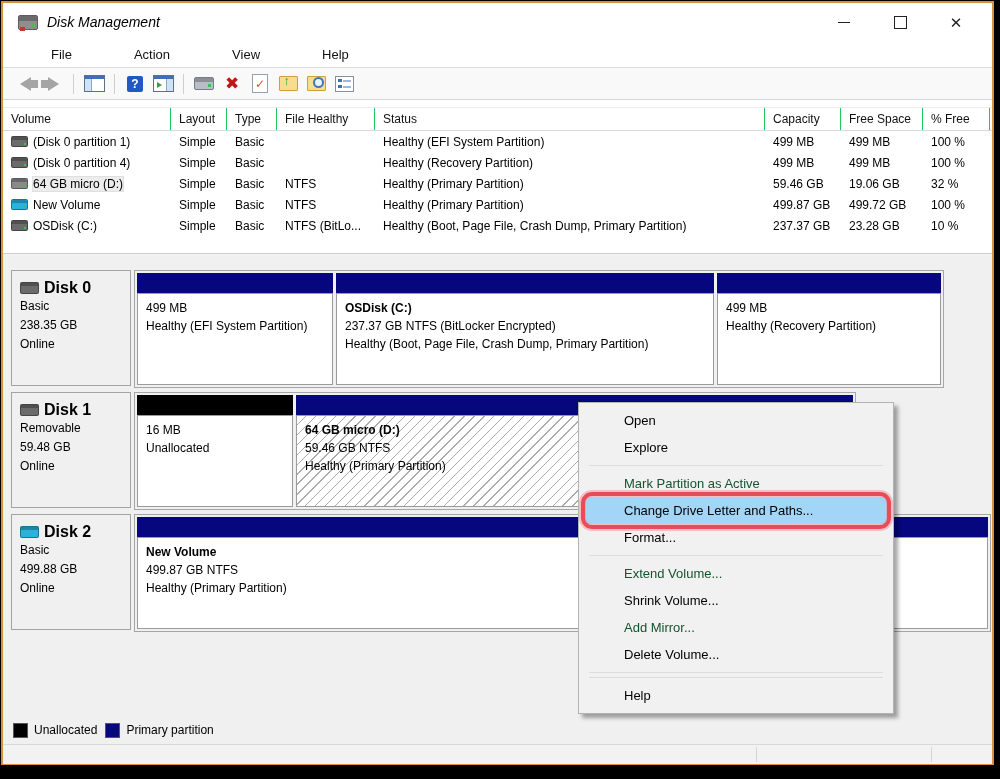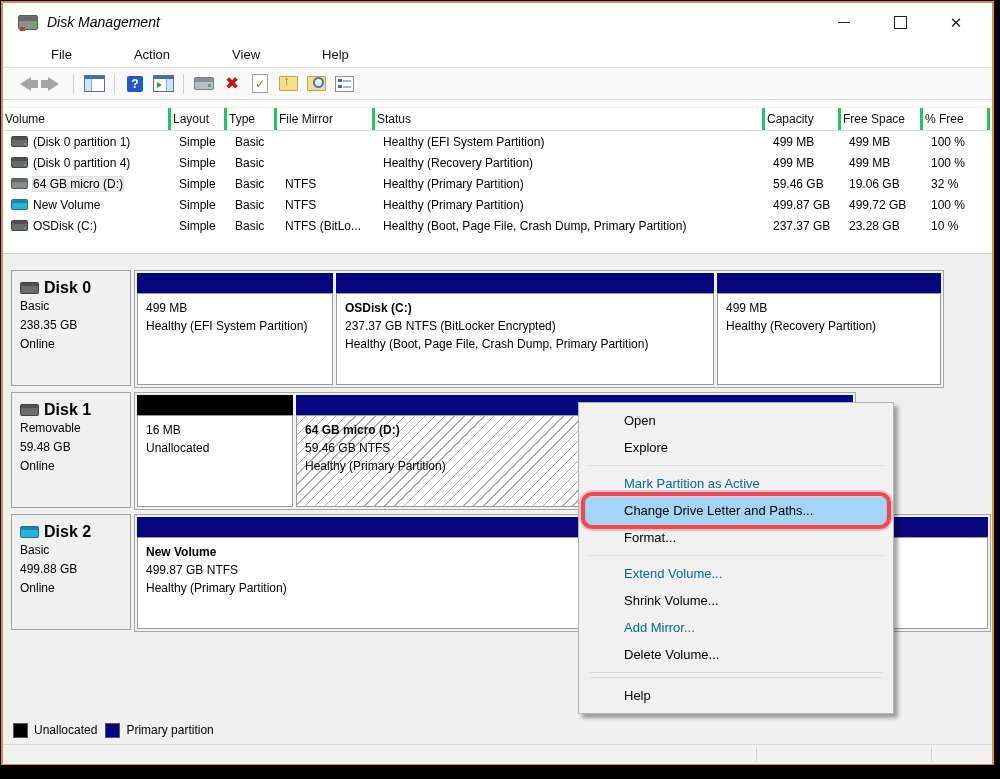--- a/index.html
+++ b/index.html
@@ -52,21 +52,21 @@
   .folder .lens{position:absolute;right:1px;top:0;width:7px;height:7px;border:2px solid #3a78c2;border-radius:50%;background:#eaf3fc;}
   .props{width:17px;height:14px;background:#fff;border:1px solid #8a8f98;
     background-image:linear-gradient(#3f6fb5,#3f6fb5),linear-gradient(#9fb8d8,#9fb8d8),linear-gradient(#3f6fb5,#3f6fb5),linear-gradient(#9fb8d8,#9fb8d8);
     background-repeat:no-repeat;
     background-size:4px 3px,8px 2px,4px 3px,8px 2px;
     background-position:2px 2px,7px 3px,2px 8px,7px 9px;}
   
   .listpane{height:153px;background:#fff;padding-top:7px;box-sizing:border-box;}
   .vgrid{display:grid;grid-template-columns:168px 56px 50px 98px 390px 76px 82px 67px;}
   .vheader{height:22px;border-bottom:1px solid #d9d9d9;border-top:1px solid #ededed;}
-  .vheader .hcell{font-size:12px;color:#111;padding-left:2px;display:flex;align-items:center;border-right:3px solid #22c55e;height:22px;box-sizing:border-box;}
+  .vheader .hcell{font-size:12px;color:#111;padding-left:8px;display:flex;align-items:center;border-right:1px solid #22c55e;height:22px;box-sizing:border-box;}
   .vrow{height:21px;font-size:12px;color:#000;}
   .vrow .cell{padding-left:8px;display:flex;align-items:center;white-space:nowrap;overflow:hidden;}
   .vol-cell{display:flex;align-items:center;gap:5px;padding-left:8px;}
   .drv{width:15px;height:9px;border-radius:2px;position:relative;flex:0 0 auto;border:1px solid rgba(0,0,0,.35);}
   .drv .band{position:absolute;left:0;top:0;right:0;height:3px;background:rgba(0,0,0,.25);border-radius:2px 2px 0 0;}
   .drv .led{position:absolute;right:1px;bottom:1px;width:2px;height:2px;background:#3ec14b;}
   .vol-name{white-space:nowrap;}
   .vol-name.selected{background:#ececec;outline:1px solid #e0e0e0;}
   
   .graphpane{height:462px;background:#f0f0f0;position:relative;border-top:1px solid #d0d0d0;}
@@ -83,21 +83,21 @@
   .pbox.hatched{background-image:repeating-linear-gradient(135deg,#ffffff 0px,#ffffff 6px,#ababab 6px,#ababab 7px);}
   
   .legend{height:28px;background:#f0f0f0;display:flex;align-items:center;gap:8px;padding-left:10px;font-size:12px;color:#000;}
   .sw{width:13px;height:13px;border:1px solid #555;}
   .legend .item{display:flex;align-items:center;gap:6px;}
   .statusbar{height:19px;background:#f2f2f2;border-top:1px solid #d9d9d9;position:relative;}
   .statusbar .sep{position:absolute;top:2px;bottom:2px;width:1px;background:#d5d5d5;}
   
   .ctx{position:absolute;left:575px;top:399px;width:316px;background:#f1f1f1;border:1px solid #b3b3b3;box-shadow:4px 4px 4px rgba(0,0,0,.35);padding:4px 0;box-sizing:border-box;z-index:10;}
   .ctx .mi{height:27px;display:flex;align-items:center;padding-left:42px;font-size:13px;color:#000;margin:0 3px;}
-  .ctx .mi.disabled{color:#0369a1;}
+  .ctx .mi.disabled{color:#14532d;}
   .ctx .mi.hl{background:#a3d5f7;}
   .ctx .msep{height:1px;background:#dcdcdc;margin:4px 10px;}
   .annotation{position:absolute;left:2px;top:89px;width:302px;height:29px;border:4px solid #ea4c57;border-radius:11px;box-shadow:0 0 0 2px rgba(243,150,158,.55), inset 0 0 0 1px rgba(243,150,158,.55);pointer-events:none;}
 </style>
 </head>
 <body>
 
 <div class="window">
 
   <div class="titlebar">
@@ -178,21 +178,21 @@
     <span class="tb-ic">
         <span class="props"></span>
       </span>
   </div>
 
   <div class="listpane">
     <div class="vgrid vheader">
       <span class="hcell">Volume</span>
       <span class="hcell">Layout</span>
       <span class="hcell">Type</span>
-      <span class="hcell">File Mirror</span>
+      <span class="hcell">File Healthy</span>
       <span class="hcell">Status</span>
       <span class="hcell">Capacity</span>
       <span class="hcell">Free Space</span>
       <span class="hcell">% Free</span>
     </div>
 
     <div class="vgrid vrow">
       <span class="vol-cell">
           <span class="drv" style="background-color: rgb(107, 107, 107);">
             <span class="band"></span>

